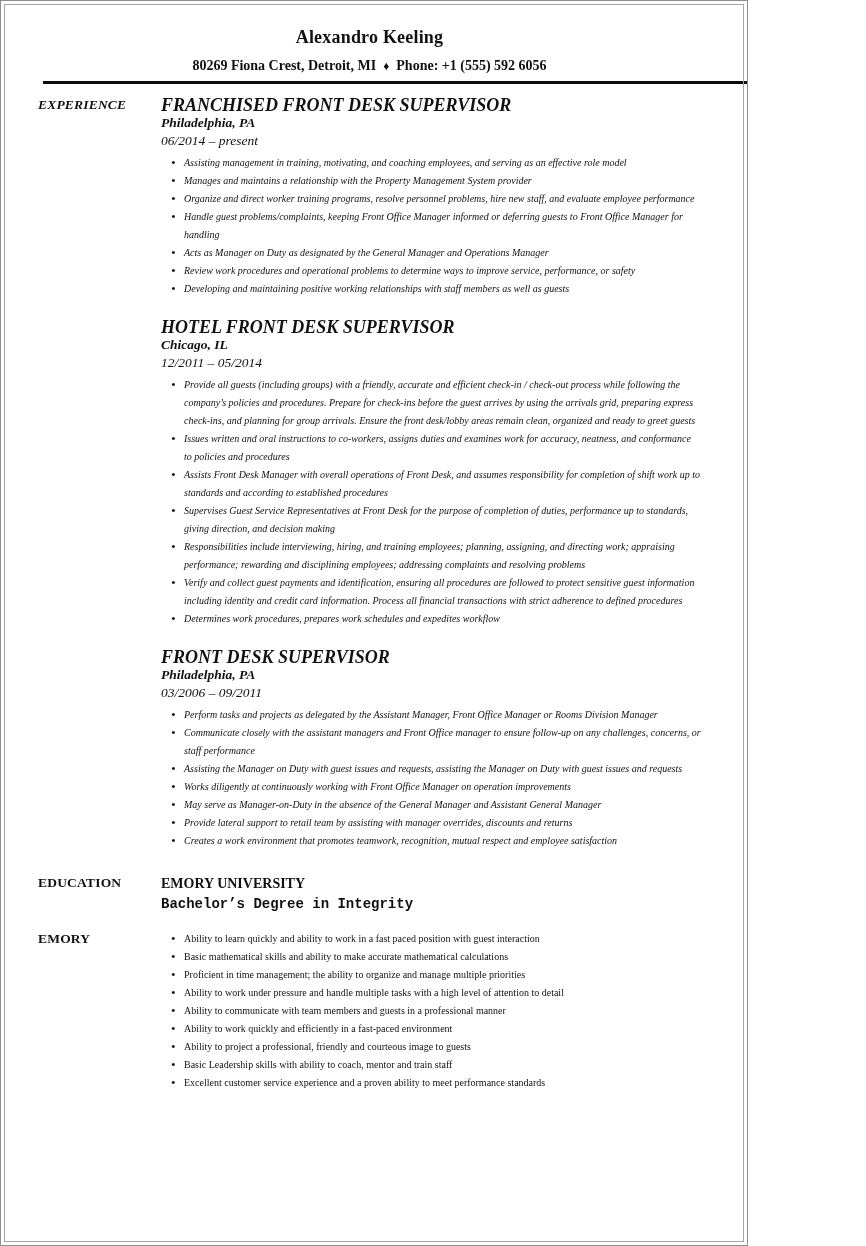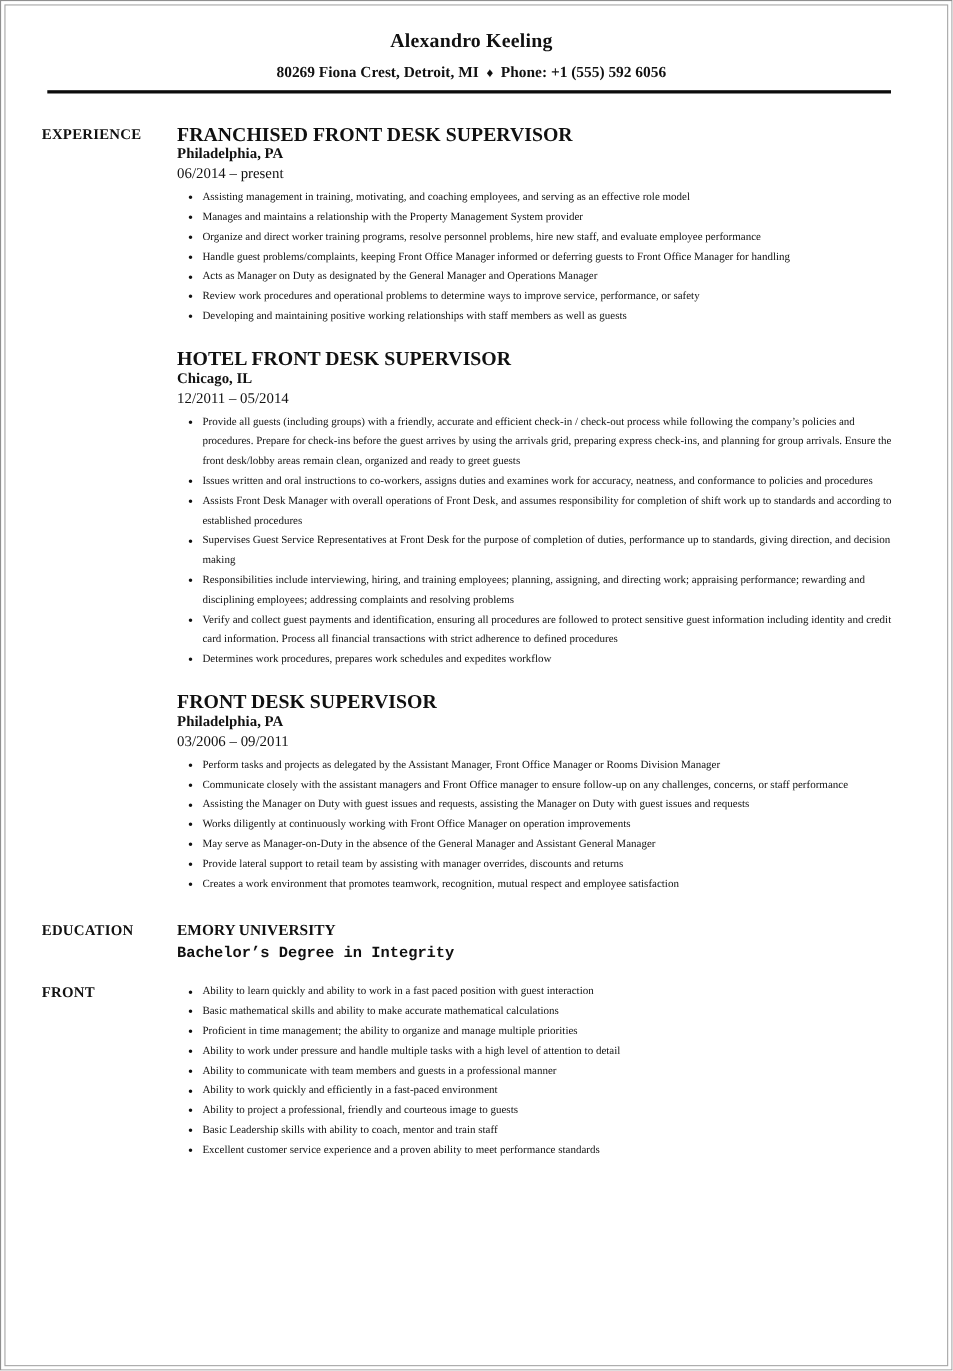--- a/index.html
+++ b/index.html
@@ -2,21 +2,21 @@
 <html><head>
 <meta charset="utf-8">
 <style>
   html, body {
     margin: 0;
     padding: 0;
     background: #ffffff;
   }
   .page {
     position: relative;
-    width: 866px;
+    width: 748px;
     height: 1246px;
     box-sizing: border-box;
     background: #ffffff;
     border: 1px solid #8f8f8f;
     overflow: hidden;
     font-family: "Liberation Serif", "DejaVu Serif", serif;
     color: #111111;
     padding: 0 46px 0 37px;
   }
   .inner-frame {
@@ -43,21 +43,21 @@
     margin-top: 6px;
     margin-left: 5px;
     width: 767px;
     height: 3px;
     background: #0c0c0c;
   }
   .section {
     display: grid;
     grid-template-columns: 123px 1fr;
   }
-  .section-experience { margin-top: 28px; }
+  .section-experience { margin-top: 12px; font-style: italic; }
   .section-education { margin-top: 24px; }
   .section-skills { margin-top: 16px; }
   .section-label {
     font-size: 13.5px;
     font-weight: bold;
     line-height: 18px;
     letter-spacing: 0.2px;
   }
   .job + .job { margin-top: 20px; }
   .job-title { font-size: 18px; font-weight: bold; line-height: 18px; }
@@ -153,21 +153,21 @@
 
   <section class="section section-education">
     <div class="section-label">EDUCATION</div>
     <div class="section-content">
       <div class="school">EMORY UNIVERSITY</div>
       <div class="degree">Bachelor’s Degree in Integrity</div>
     </div>
   </section>
 
   <section class="section section-skills">
-    <div class="section-label">FRONT</div>
+    <div class="section-label">EMORY</div>
     <div class="section-content">
       <ul class="bullets no-gap">
         <li>Ability to learn quickly and ability to work in a fast paced position with guest interaction</li>
         <li>Basic mathematical skills and ability to make accurate mathematical calculations</li>
         <li>Proficient in time management; the ability to organize and manage multiple priorities</li>
         <li>Ability to work under pressure and handle multiple tasks with a high level of attention to detail</li>
         <li>Ability to communicate with team members and guests in a professional manner</li>
         <li>Ability to work quickly and efficiently in a fast-paced environment</li>
         <li>Ability to project a professional, friendly and courteous image to guests</li>
         <li>Basic Leadership skills with ability to coach, mentor and train staff</li>

